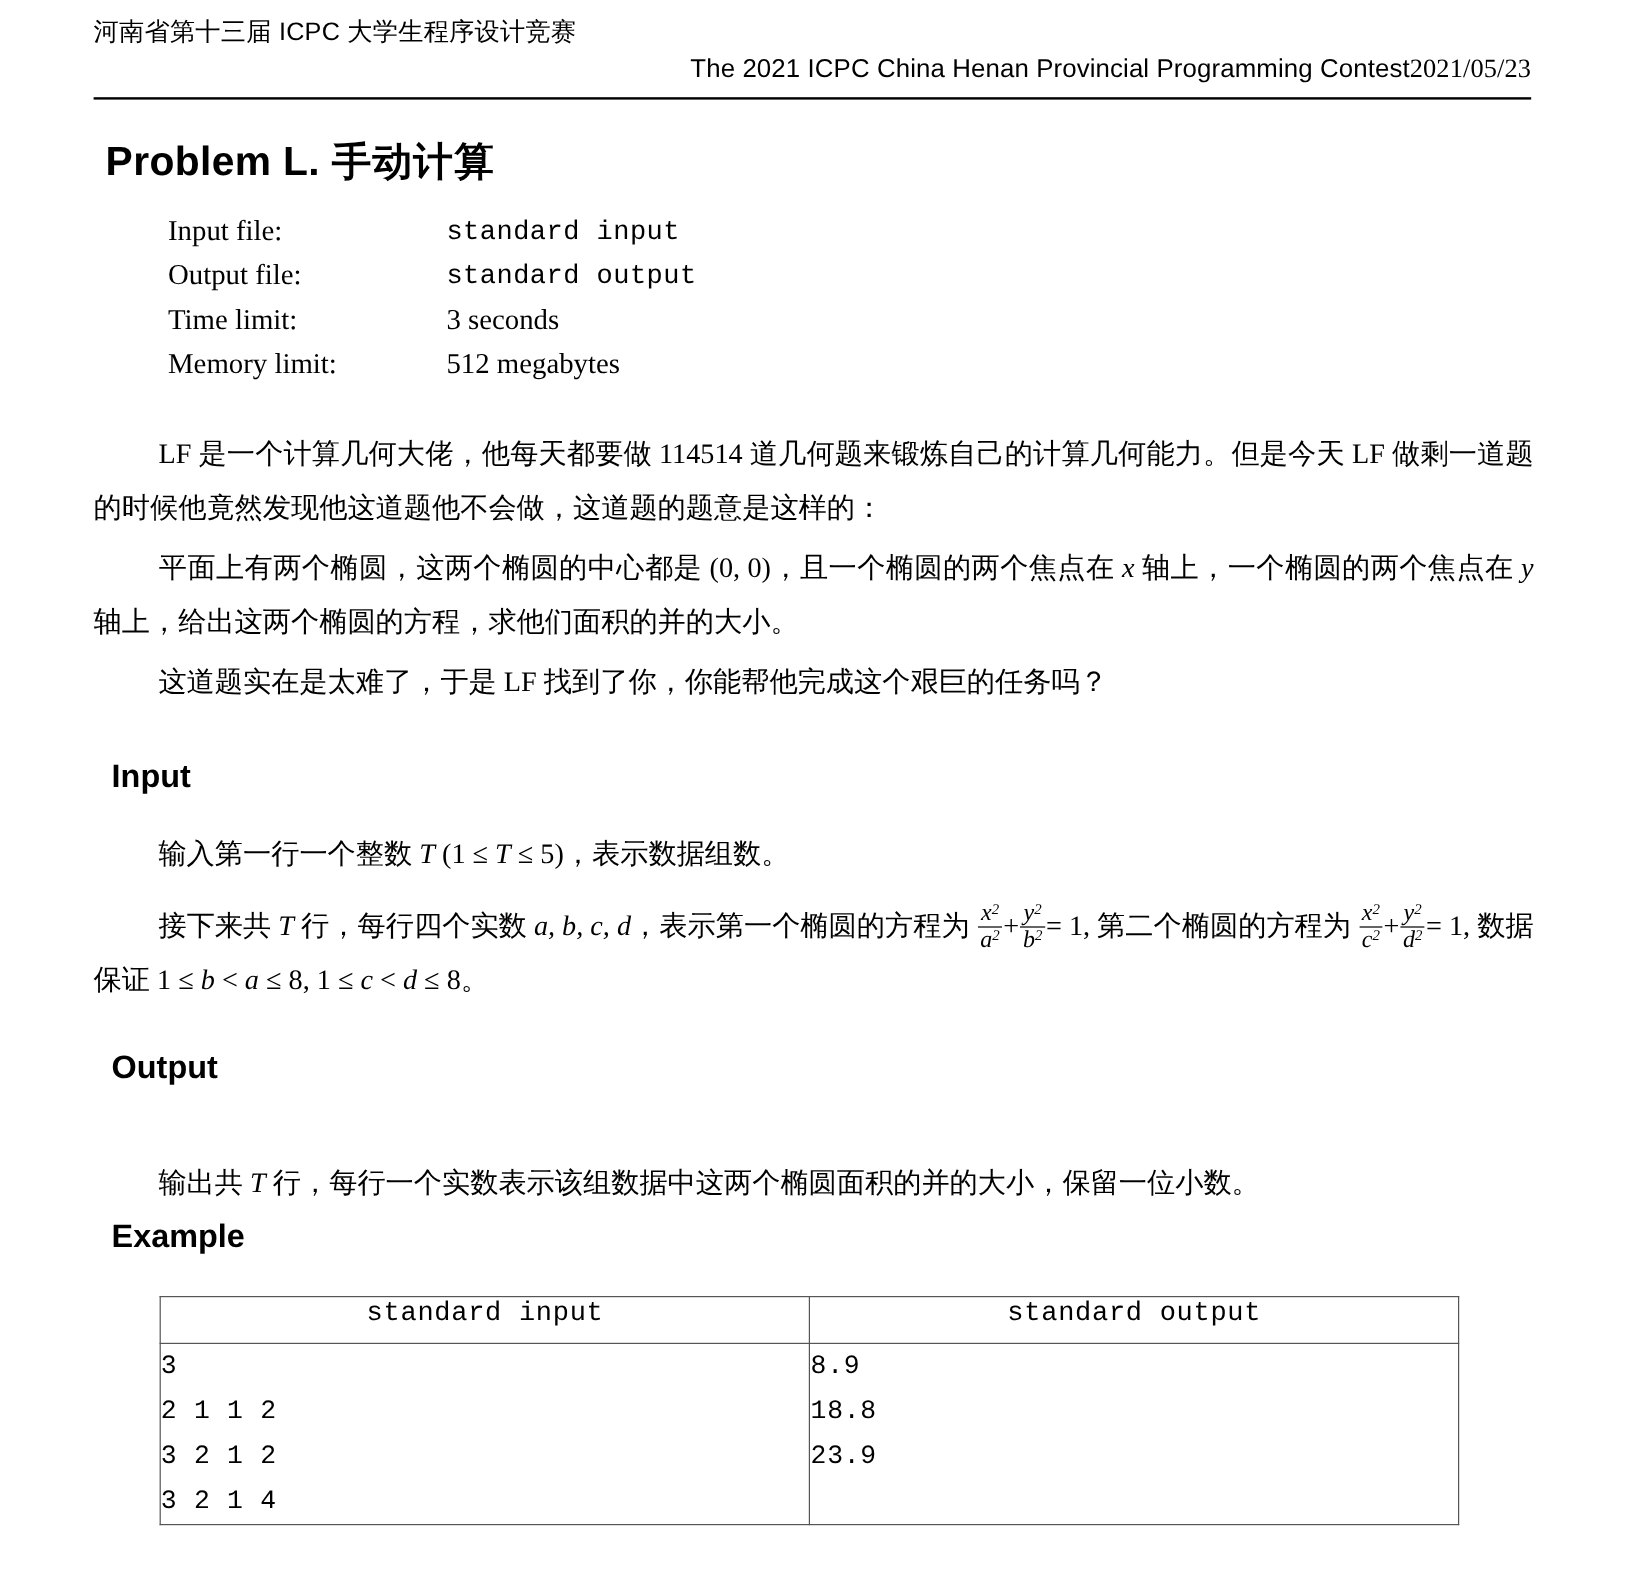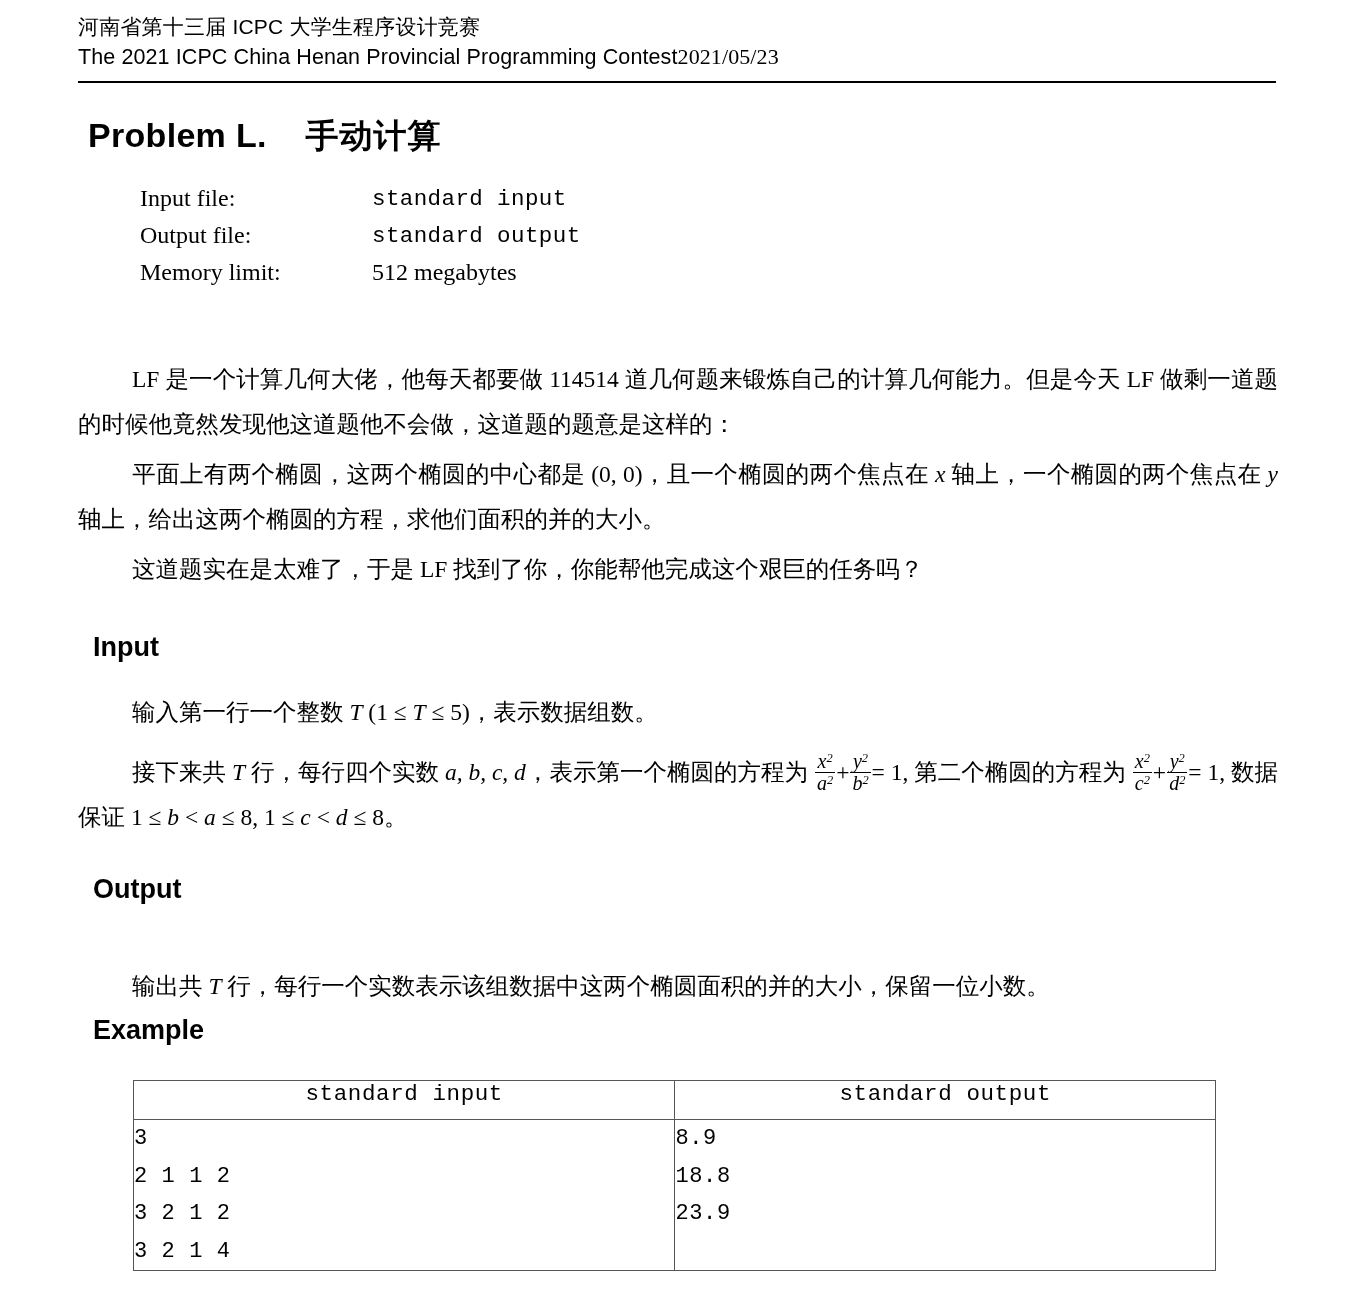--- a/index.html
+++ b/index.html
@@ -25,21 +25,21 @@
   }
   .hdr-line-cn {
     font-family: "Liberation Sans", sans-serif;
     font-size: 21px;
     line-height: 30px;
     letter-spacing: 0.2px;
     white-space: nowrap;
   }
   .hdr-line-en-row {
     display: flex;
-    justify-content: flex-start;
+    justify-content: flex-end;
     align-items: baseline;
     font-family: "Liberation Sans", sans-serif;
     font-size: 21.5px;
     line-height: 30px;
     letter-spacing: 0.1px;
     white-space: nowrap;
   }
   .hdr-date {
     font-family: "Liberation Serif", serif;
     font-size: 22px;
@@ -61,34 +61,33 @@
     font-family: "Liberation Sans", sans-serif;
     font-weight: bold;
     font-size: 34px;
     line-height: 44px;
     letter-spacing: 0.3px;
     white-space: nowrap;
   }
   .problem-title .cjk {
     font-size: 33px;
     letter-spacing: 1px;
-    margin-left: 29px;
   }
 
   
   .meta {
     position: absolute;
     left: 140px;
     top: 180px;
     width: 620px;
   }
   .meta-row {
     display: flex;
     height: 37px;
-    align-items: center;
+    align-items: flex-start;
   }
   .meta-label {
     width: 232px;
     font-family: "Liberation Serif", serif;
     font-size: 24px;
     white-space: nowrap;
   }
   .meta-value {
     font-family: "Liberation Serif", serif;
     font-size: 24px;
@@ -206,20 +205,24 @@
 </div>
 
 <div class="meta">
   <div class="meta-row">
     <span class="meta-label">Input file:</span>
     <span class="meta-value mono">standard input</span>
   </div>
   <div class="meta-row">
     <span class="meta-label">Output file:</span>
     <span class="meta-value mono">standard output</span>
+  </div>
+  <div class="meta-row">
+    <span class="meta-label">Time limit:</span>
+    <span class="meta-value">3 seconds</span>
   </div>
   <div class="meta-row">
     <span class="meta-label">Memory limit:</span>
     <span class="meta-value">512 megabytes</span>
   </div>
 </div>
 
 <div class="body-block" style="top:357px;">
   <p class="para"><span class="indent"></span><span>LF 是一个计算几何大佬，他每天都要做 114514 道几何题来锻炼自己的计算几何能力。但是今天 LF 做剩一道题的时候他竟然发现他这道题他不会做，这道题的题意是这样的：</span></p>
 </div>

